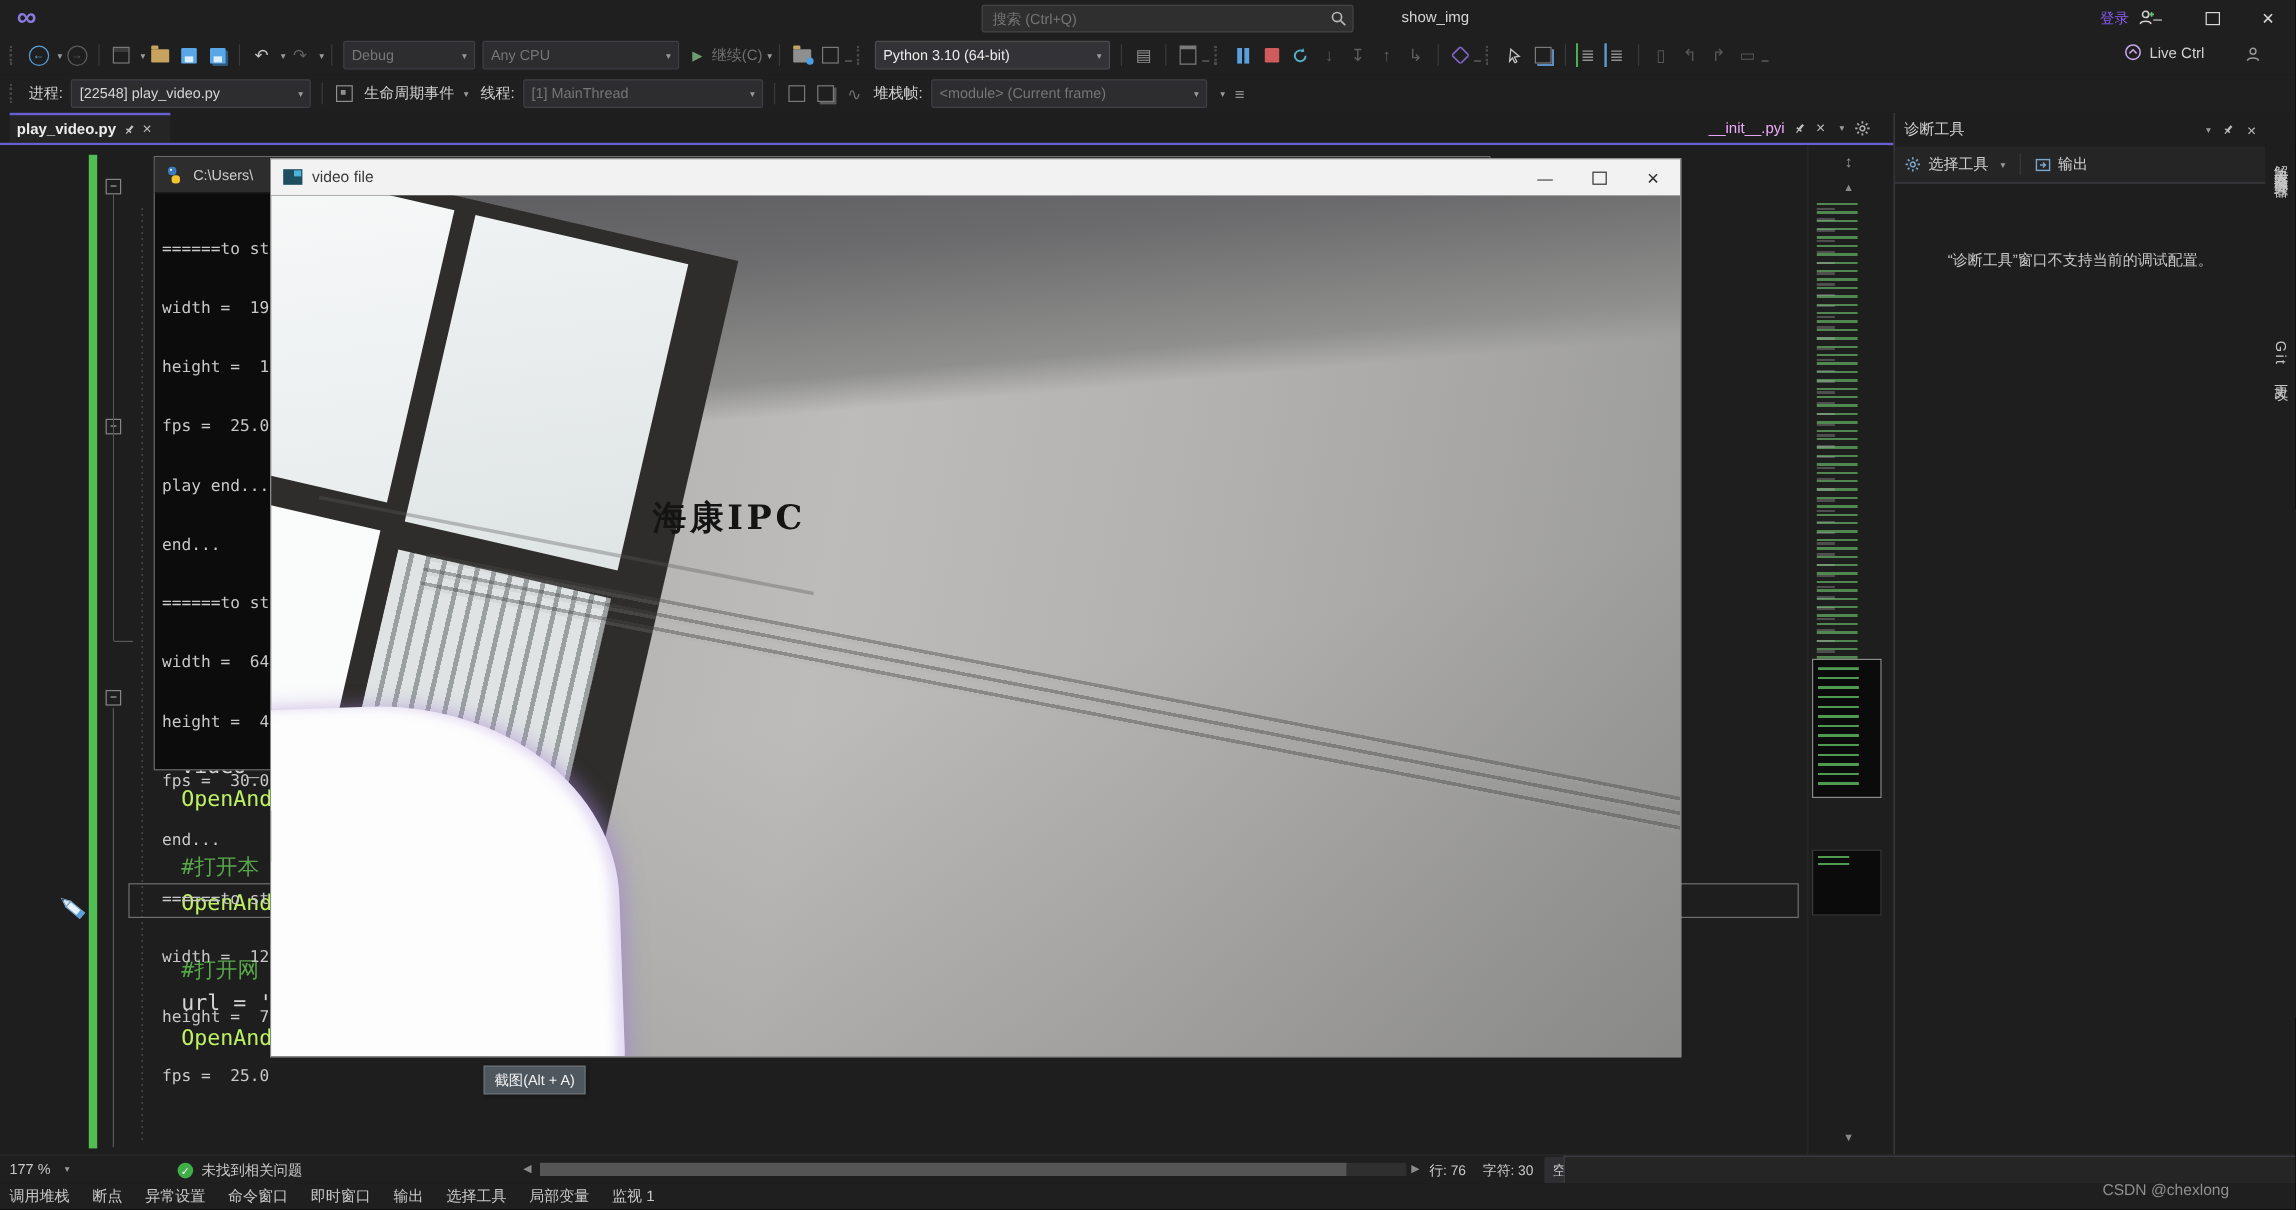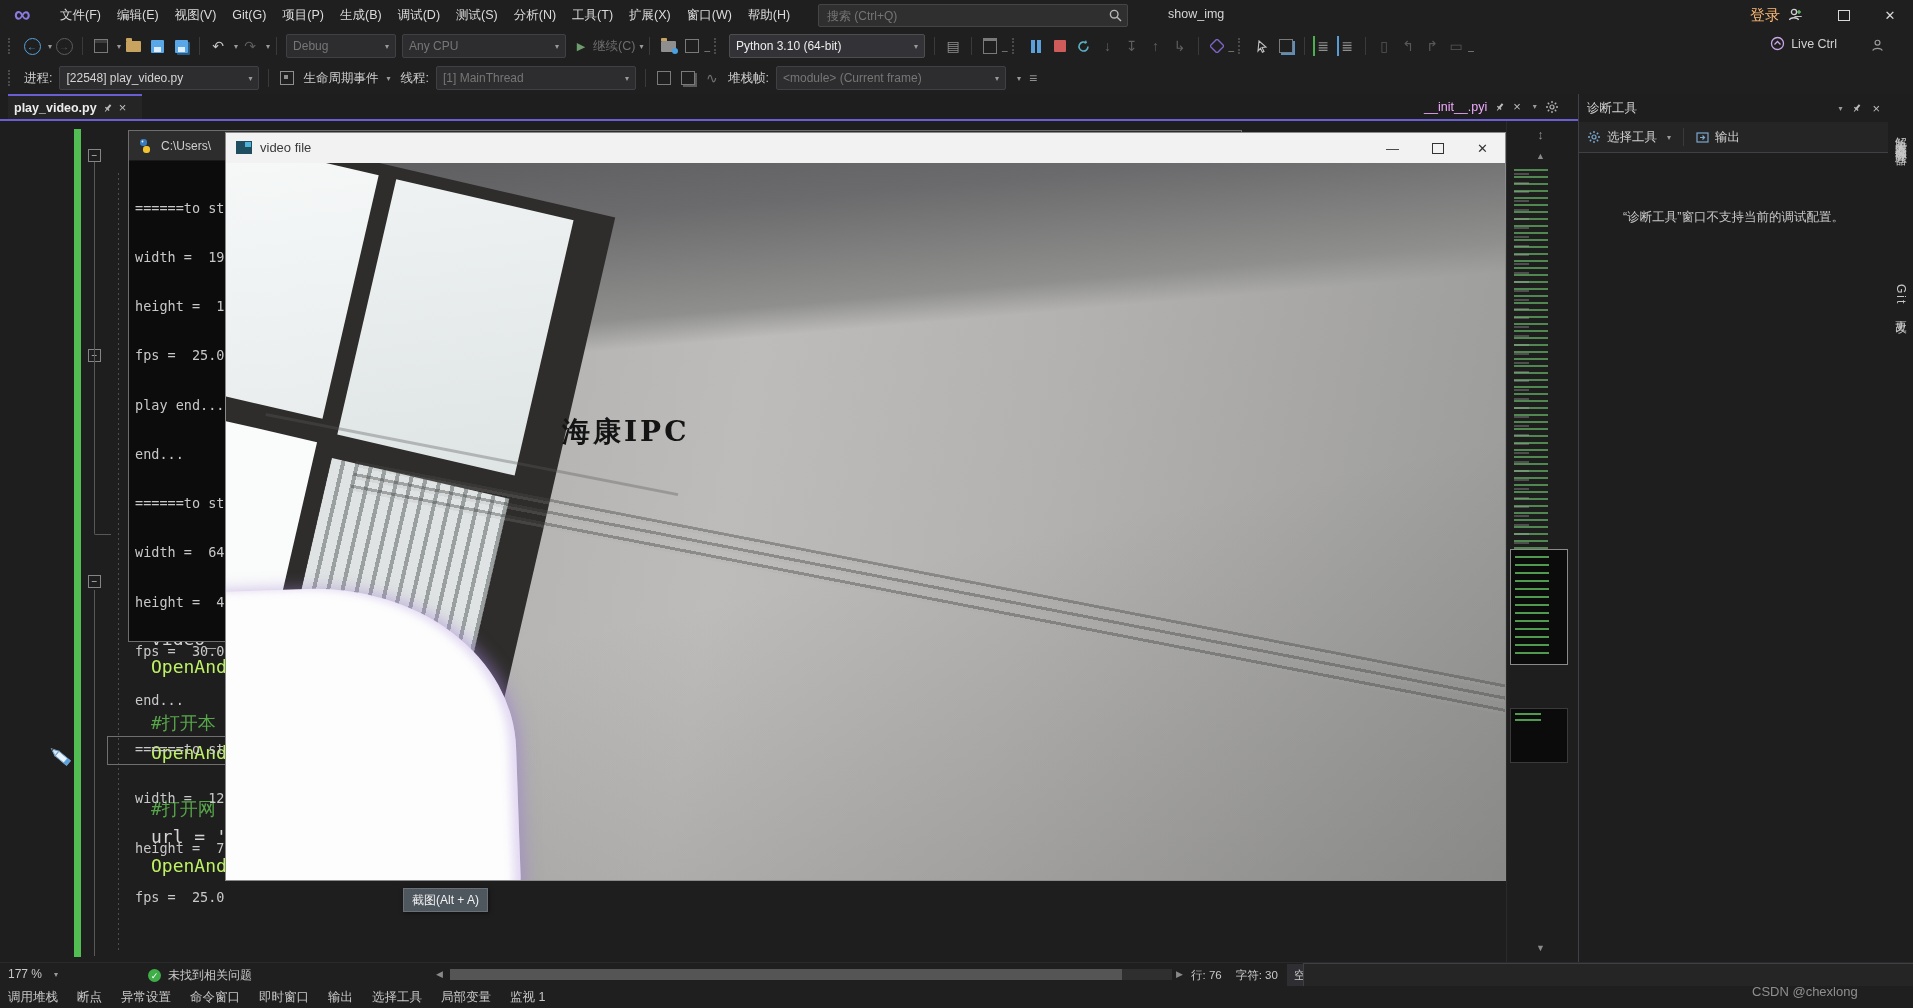--- a/index.html
+++ b/index.html
@@ -63,21 +63,21 @@
              background:repeating-linear-gradient(180deg,#4d4d4d 0 2px,transparent 2px 5px);}
   .codeline{position:absolute;height:28px;line-height:28px;font-family:"DejaVu Sans Mono",monospace;font-size:18px;white-space:pre;}
   .kw{color:#569cd6;} .plain{color:#d4d4d4;} .fn{color:#bef264;} .cmt{color:#57a64a;}
   .curline{position:absolute;left:107px;top:615px;width:1392px;height:29px;border:1px solid #6f6f6f;box-sizing:border-box;}
   
   .console{left:128px;top:130px;width:1114px;height:512px;background:#0c0c0c;border:1px solid #6e6e6e;z-index:20;box-sizing:border-box;}
   .console .tbar{height:29px;background:#2d2d2d;display:flex;align-items:center;padding-left:8px;gap:8px;border-bottom:1px solid #1a1a1a;}
   .console .tbar .t{color:#cfcfcf;font-size:12px;}
   .console .body{padding:6px 0 0 6px;font-family:"DejaVu Sans Mono",monospace;font-size:13.5px;line-height:16.4px;color:#c8c8c8;white-space:pre;}
   
-  .videowin{left:225px;top:132px;width:1281px;height:749px;z-index:30;border:1px solid #8a8a8a;box-sizing:border-box;background:#fff;}
+  .videowin{left:225px;top:132px;width:1176px;height:749px;z-index:30;border:1px solid #8a8a8a;box-sizing:border-box;background:#fff;}
   .videowin .tbar{height:30px;background:#f2f2f2;position:relative;}
   .videowin .tbar .t{position:absolute;left:34px;top:7px;color:#3a3a3a;font-size:13px;}
   .vicon{position:absolute;left:10px;top:8px;width:16px;height:13px;background:#1f4e5f;}
   .vicon::after{content:"";position:absolute;right:1px;top:1px;width:6px;height:5px;background:#4fb3d9;}
   .vbtns{position:absolute;right:0;top:0;height:30px;display:flex;}
   .vbtn{width:45px;height:30px;display:flex;align-items:center;justify-content:center;color:#333;font-size:13px;}
   .sqico{width:10px;height:9px;border:1px solid #333;}
   .vbody{position:relative;width:100%;height:717px;overflow:hidden;
          background:linear-gradient(100deg,#a8a8a6,#bdbcba 40%,#b3b2b0 62%,#9a9a98);}
   .ceiling{position:absolute;left:-60px;top:-140px;width:1500px;height:300px;transform:rotate(-5deg);
@@ -85,21 +85,21 @@
   .winframe{position:absolute;left:-20px;top:-40px;width:420px;height:575px;background:#2e2d2b;transform:rotate(13deg);transform-origin:top left;}
   .pane{position:absolute;background:linear-gradient(160deg,#f7f9f9,#e9eded);}
   .rail{position:absolute;background:repeating-linear-gradient(90deg,#dfe3e3 0 10px,#9aa0a0 10px 14px);}
   .blob{position:absolute;left:-10px;top:424px;width:300px;height:320px;background:#fdfdfd;transform:rotate(-2deg);
         border-radius:0 68% 6% 0/0 52% 8% 0;
         box-shadow:5px 0 16px rgba(158,128,210,.55), inset -7px 0 9px rgba(170,140,220,.30);}
   .groove{position:absolute;left:130px;top:298px;width:1260px;height:30px;transform:rotate(11deg);transform-origin:left top;opacity:.75;
           background:repeating-linear-gradient(180deg,rgba(70,70,70,.55) 0 3px,rgba(170,170,170,.25) 3px 6px,transparent 6px 12px);}
   .groove2{position:absolute;left:40px;top:250px;width:420px;height:3px;background:rgba(90,90,90,.35);transform:rotate(11deg);transform-origin:left top;}
   .shade{position:absolute;inset:0;background:linear-gradient(168deg,transparent 55%,rgba(75,75,75,.22));}
-  .ipc{position:absolute;left:336px;top:250px;font-family:"DejaVu Serif",serif;font-weight:bold;font-size:28px;color:#141414;letter-spacing:3px;}
+  .ipc{position:absolute;left:318px;top:250px;font-family:"DejaVu Serif",serif;font-weight:bold;font-size:28px;color:#141414;letter-spacing:3px;}
   
   .minimap{left:1506px;top:121px;width:67px;height:841px;background:#1e1e1e;border-left:1px solid #2a2a2a;box-sizing:border-box;}
   .mm-dash1{position:absolute;left:7px;top:48px;width:34px;height:382px;
             background:repeating-linear-gradient(180deg,rgba(98,170,98,.75) 0 2px,transparent 2px 7px);}
   .mm-dash2{position:absolute;left:7px;top:52px;width:15px;height:374px;
             background:repeating-linear-gradient(180deg,rgba(190,190,190,.30) 0 2px,transparent 2px 9px);}
   .mm-box1{position:absolute;left:3px;top:428px;width:58px;height:116px;background:#0b0b0b;border:1px solid #8a8a8a;box-sizing:border-box;}
   .mm-box1 i{position:absolute;left:4px;top:6px;width:34px;height:100px;display:block;
              background:repeating-linear-gradient(180deg,rgba(98,190,98,.8) 0 2px,transparent 2px 8px);}
   .mm-box2{position:absolute;left:3px;top:587px;width:58px;height:55px;background:#0b0b0b;border:1px solid #3a3a3a;box-sizing:border-box;}
@@ -133,45 +133,30 @@
            display:flex;align-items:center;padding:0 8px;z-index:40;box-shadow:1px 1px 4px rgba(0,0,0,.5);}
   .pencil{position:absolute;left:45px;top:620px;width:30px;height:30px;}
 </style>
 </head>
 <body>
 
 <div class="screen">
 
   <div class="abs menubar">
     <span class="vslogo">∞</span>
-    <div class="menu-items flex">
-      <span class="menu-item">文件(F)</span>
-      <span class="menu-item">编辑(E)</span>
-      <span class="menu-item">视图(V)</span>
-      <span class="menu-item">Git(G)</span>
-      <span class="menu-item">项目(P)</span>
-      <span class="menu-item">生成(B)</span>
-      <span class="menu-item">调试(D)</span>
-      <span class="menu-item">测试(S)</span>
-      <span class="menu-item">分析(N)</span>
-      <span class="menu-item">工具(T)</span>
-      <span class="menu-item">扩展(X)</span>
-      <span class="menu-item">窗口(W)</span>
-      <span class="menu-item">帮助(H)</span>
-    </div>
     <div class="searchbox">
       <input placeholder="搜索 (Ctrl+Q)" style="">
       <svg style="position:absolute;right:5px;top:4px" width="13" height="13" viewBox="0 0 13 13">
           <circle cx="5.2" cy="5.2" r="3.8" fill="none" stroke="#b8b8b8" stroke-width="1.4"></circle>
           <line x1="8.2" y1="8.2" x2="12" y2="12" stroke="#b8b8b8" stroke-width="1.4"></line>
         </svg>
     </div>
     <span class="wt">show_img</span>
     <div class="signin flex">
-      <span style="color:#fdba74;font-size:15px">登录</span>
+      <span style="color:#8b5cf6;font-size:12px">登录</span>
       <svg width="16" height="16" viewBox="0 0 16 16">
           <circle cx="7" cy="5" r="2.6" fill="none" stroke="#d0d0d0" stroke-width="1.3"></circle>
           <path d="M2.5 13c.8-3 8.2-3 9 0" fill="none" stroke="#d0d0d0" stroke-width="1.3"></path>
           <line x1="12" y1="3" x2="12" y2="7" stroke="#6fbf6f" stroke-width="1.3"></line>
           <line x1="10" y1="5" x2="14" y2="5" stroke="#6fbf6f" stroke-width="1.3"></line>
         </svg>
     </div>
     <div class="abs flex" style="right:0;top:0">
       <div class="winbtn">–</div>
       <div class="winbtn">

